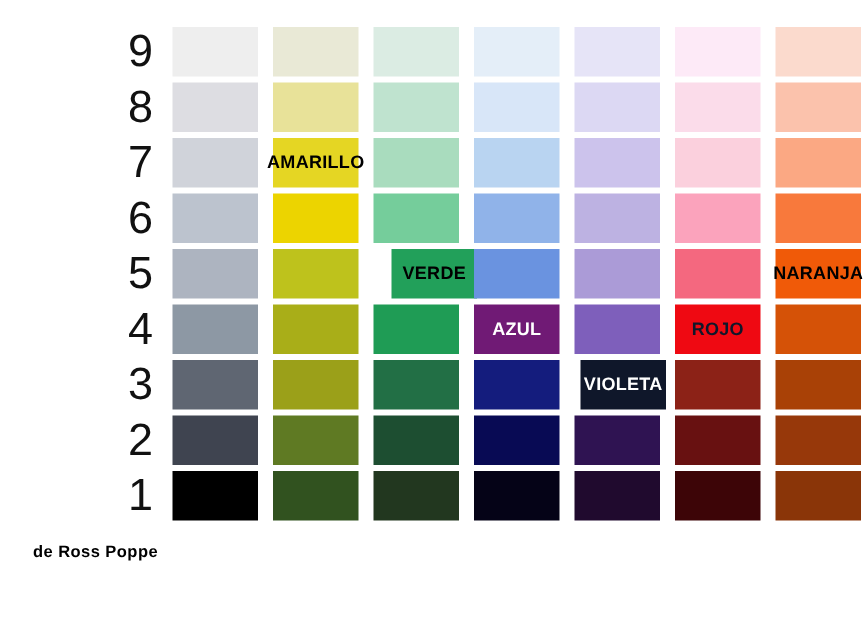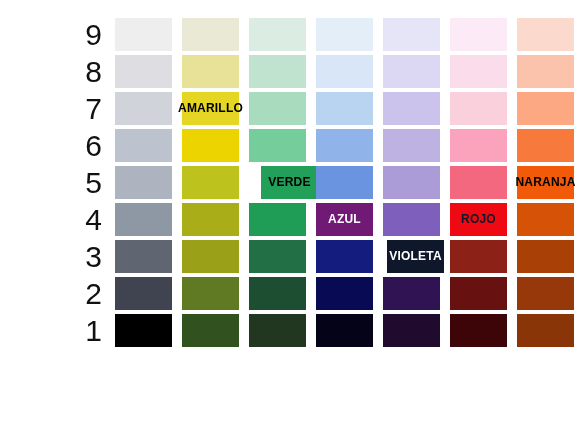--- a/index.html
+++ b/index.html
@@ -190,14 +190,15 @@
         <div class="swatch" style="left: 0px; background: rgb(0, 0, 0);"></div>
         <div class="swatch" style="left: 67px; background: rgb(49, 82, 31);"></div>
         <div class="swatch" style="left: 134px; background: rgb(34, 55, 31);"></div>
         <div class="swatch" style="left: 201px; background: rgb(5, 3, 23);"></div>
         <div class="swatch" style="left: 268px; background: rgb(32, 10, 46);"></div>
         <div class="swatch" style="left: 335px; background: rgb(61, 5, 7);"></div>
         <div class="swatch" style="left: 402px; background: rgb(138, 53, 8);"></div>
       </div>
     </div>
   <div class="caption">
+    <div>de Ross Poppe</div>
   </div>
 </div>
 
 </body></html>

